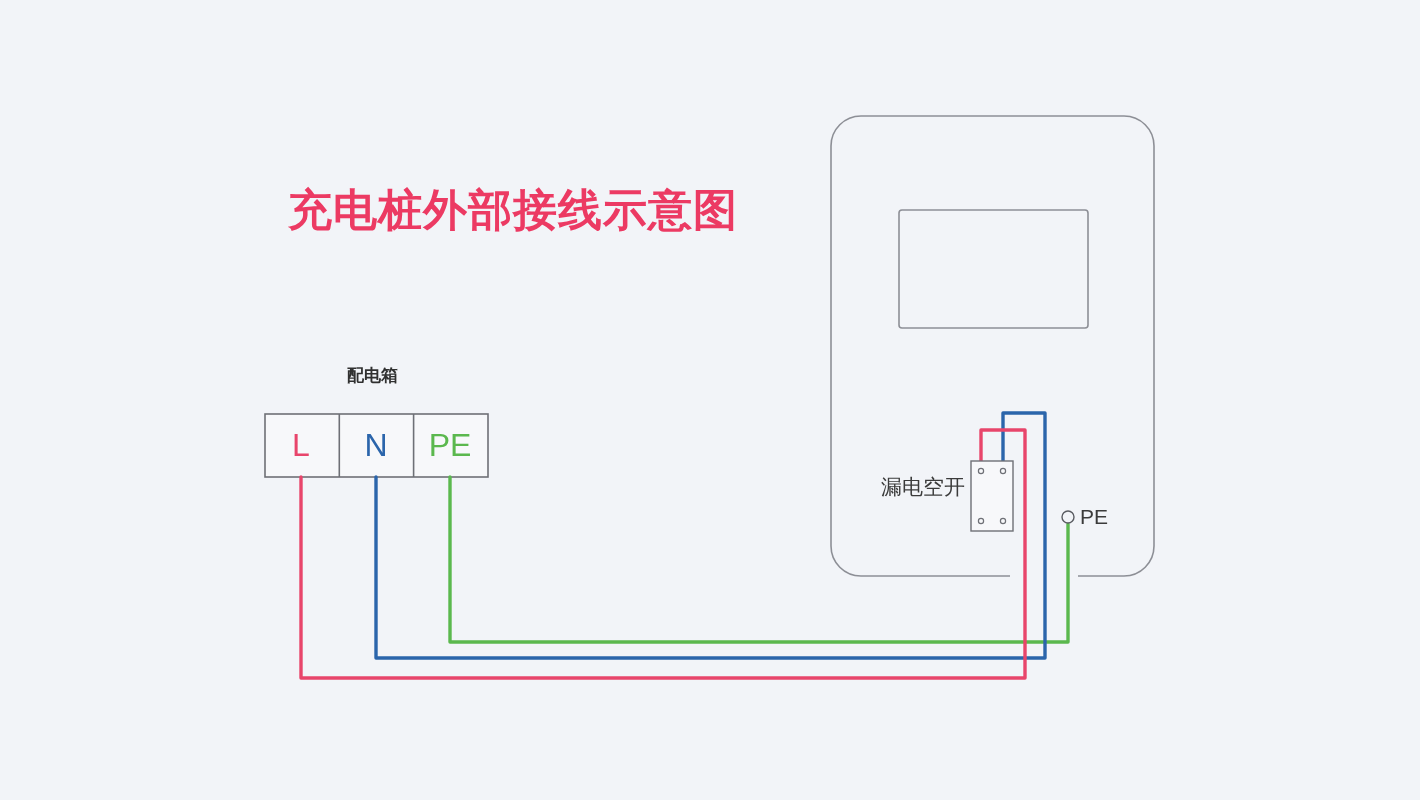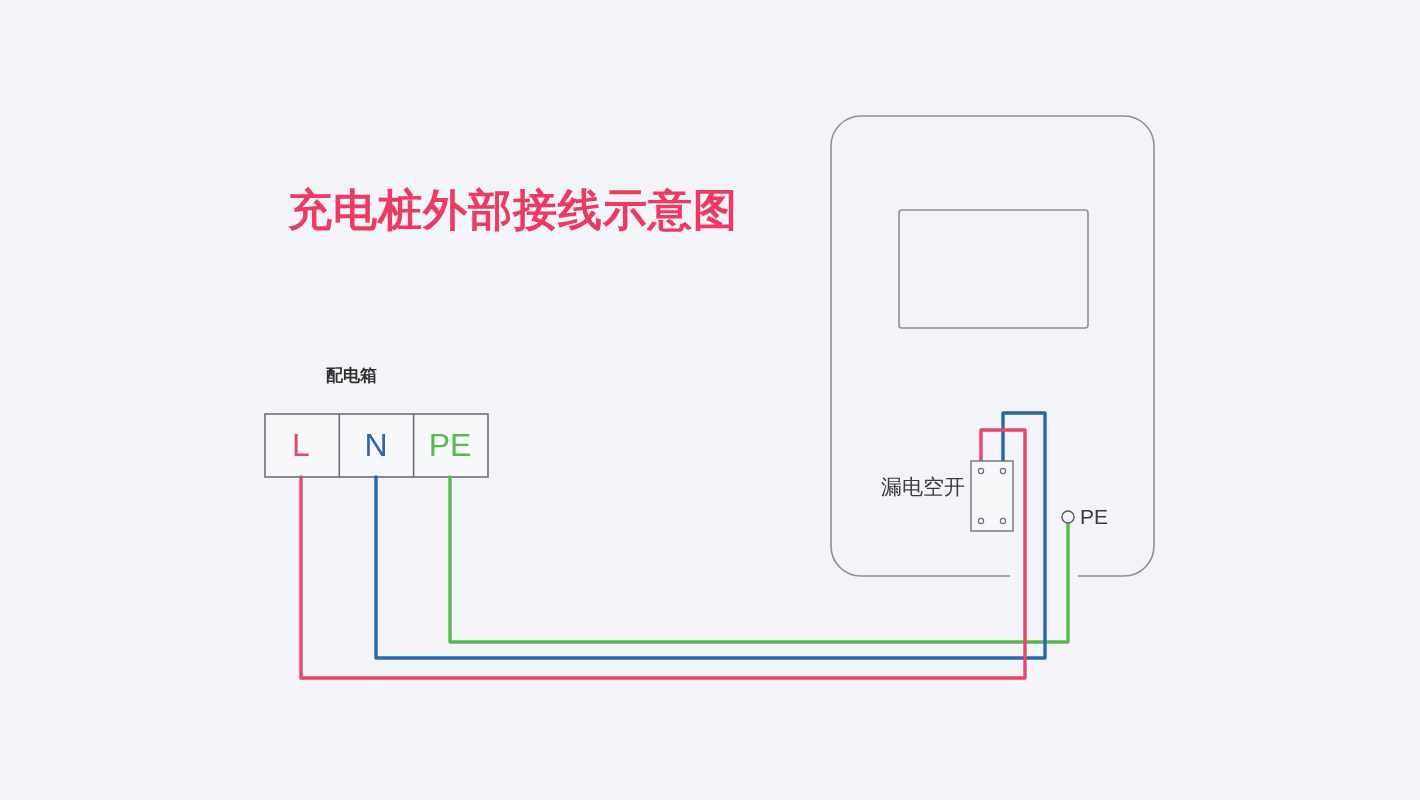--- a/index.html
+++ b/index.html
@@ -36,21 +36,21 @@
   #diagram-title {
     left: 288px;
     top: 181px;
     font-size: 44px;
     font-weight: bold;
     color: #ec3a63;
     letter-spacing: 1px;
     text-align: right;
   }
   #panel-box-label {
-    left: 326px;
+    left: 347px;
     top: 364px;
     font-size: 17px;
     font-weight: bold;
     color: #303030;
   }
   #breaker-label {
     left: 881px;
     top: 473px;
     font-size: 21px;
     color: #3b3b3b;

